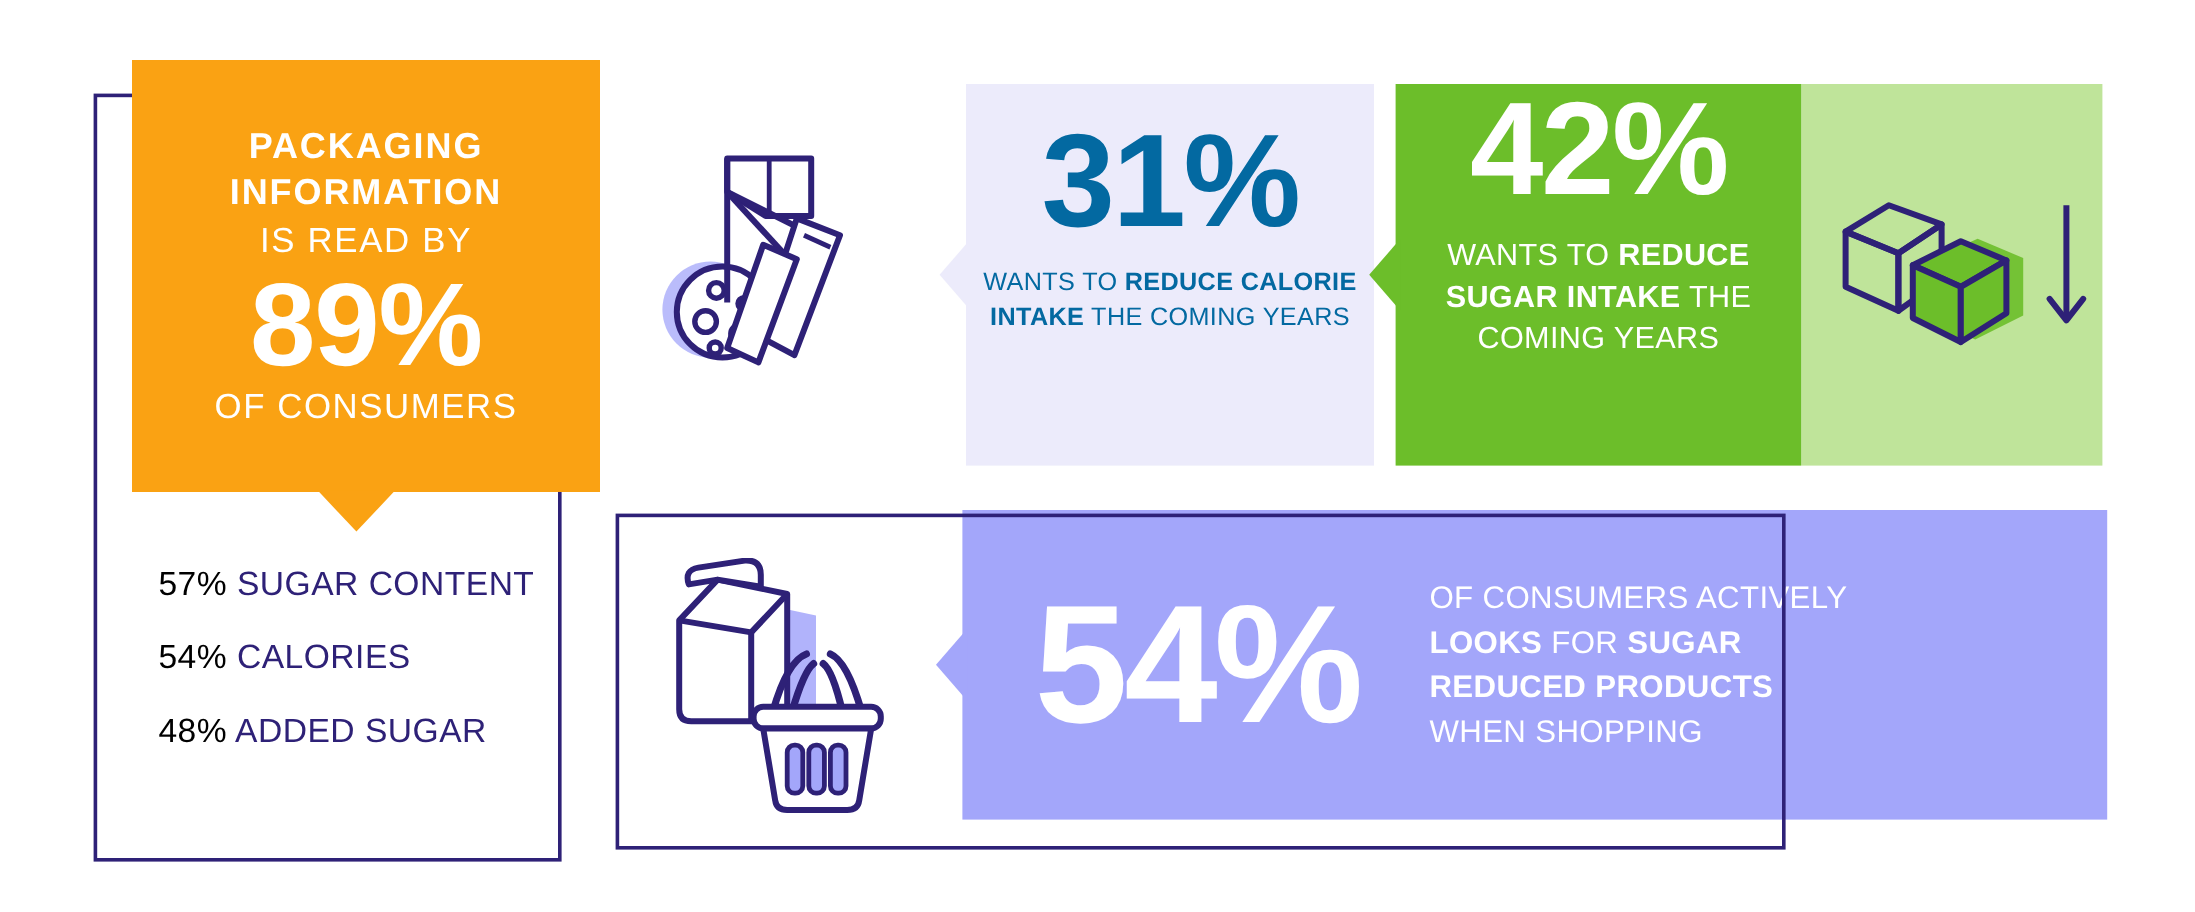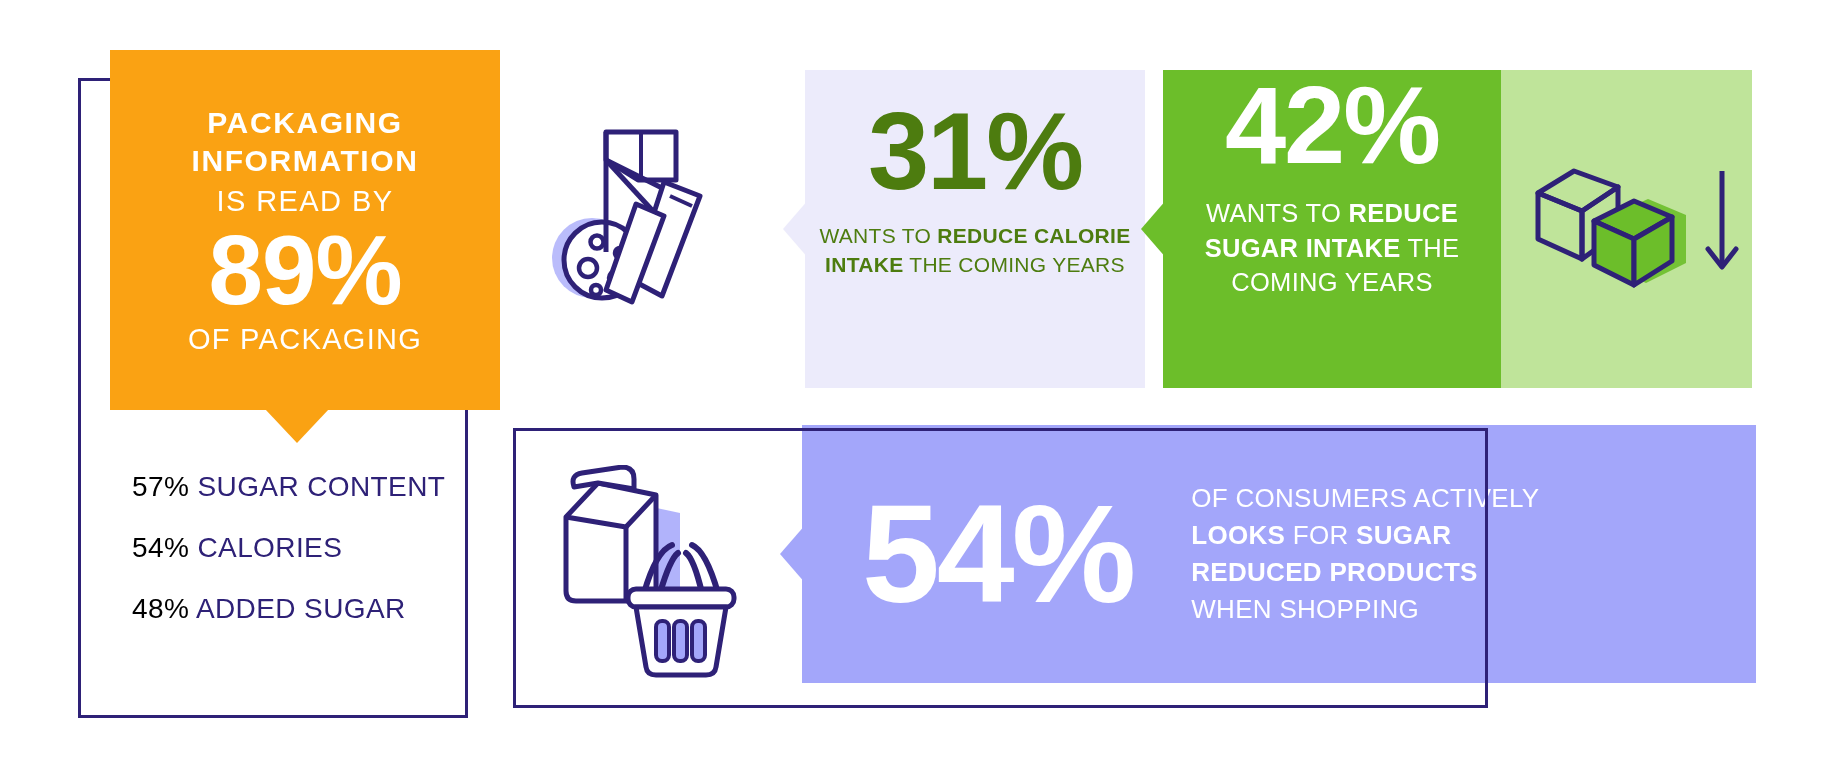--- a/index.html
+++ b/index.html
@@ -51,21 +51,21 @@
   .stat-row .lbl{font-weight:400;}
 
   
   #icon-snacks{left:540px;top:120px;width:210px;height:200px;z-index:3;}
 
   
   #panel-31{
     left:805px;top:70px;width:340px;height:318px;
     background:#ecebfb;z-index:3;
     display:flex;flex-direction:column;align-items:center;justify-content:flex-start;
-    padding-top:26px;color:#4d7c0f;text-align:center;
+    padding-top:26px;color:#0369a1;text-align:center;
   }
   #notch-31{
     left:783px;top:199px;width:0;height:0;z-index:4;
     border-top:30px solid transparent;
     border-bottom:30px solid transparent;
     border-right:26px solid #ecebfb;
   }
   .p31-big{font-weight:bold;font-size:110px;line-height:1;letter-spacing:-2px;}
   .p31-txt{font-size:21px;line-height:1.36;margin-top:16px;letter-spacing:0.3px;}
   .p31-txt b{font-weight:bold;}
@@ -131,21 +131,21 @@
 
 <div class="stage">
 
   <div class="abs" id="left-outline"></div>
 
   <div class="abs" id="orange-panel">
     <div class="op-line1">PACKAGING</div>
     <div class="op-line2">INFORMATION</div>
     <div class="op-line3">IS READ BY</div>
     <div class="op-big">89%</div>
-    <div class="op-line5">OF PACKAGING</div>
+    <div class="op-line5">OF CONSUMERS</div>
   </div>
   <div class="abs" id="orange-arrow"></div>
 
   <div class="abs" id="stat-list">
     <div class="stat-row">
       <span class="pct">57%</span>
       <span class="lbl">SUGAR CONTENT</span>
     </div>
     <div class="stat-row">
       <span class="pct">54%</span>

